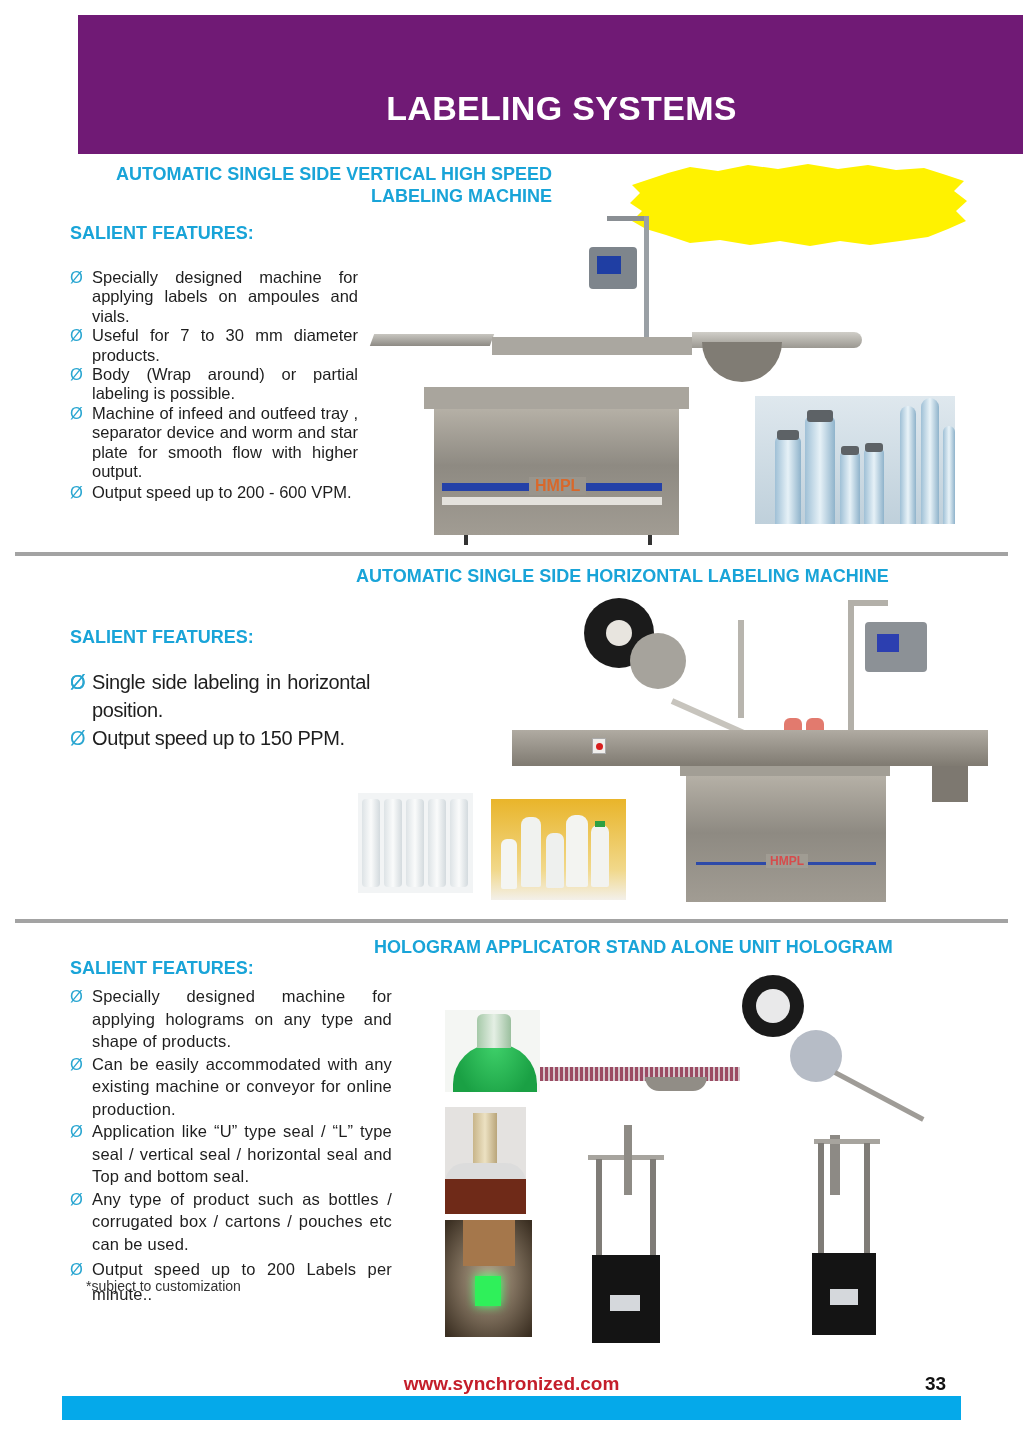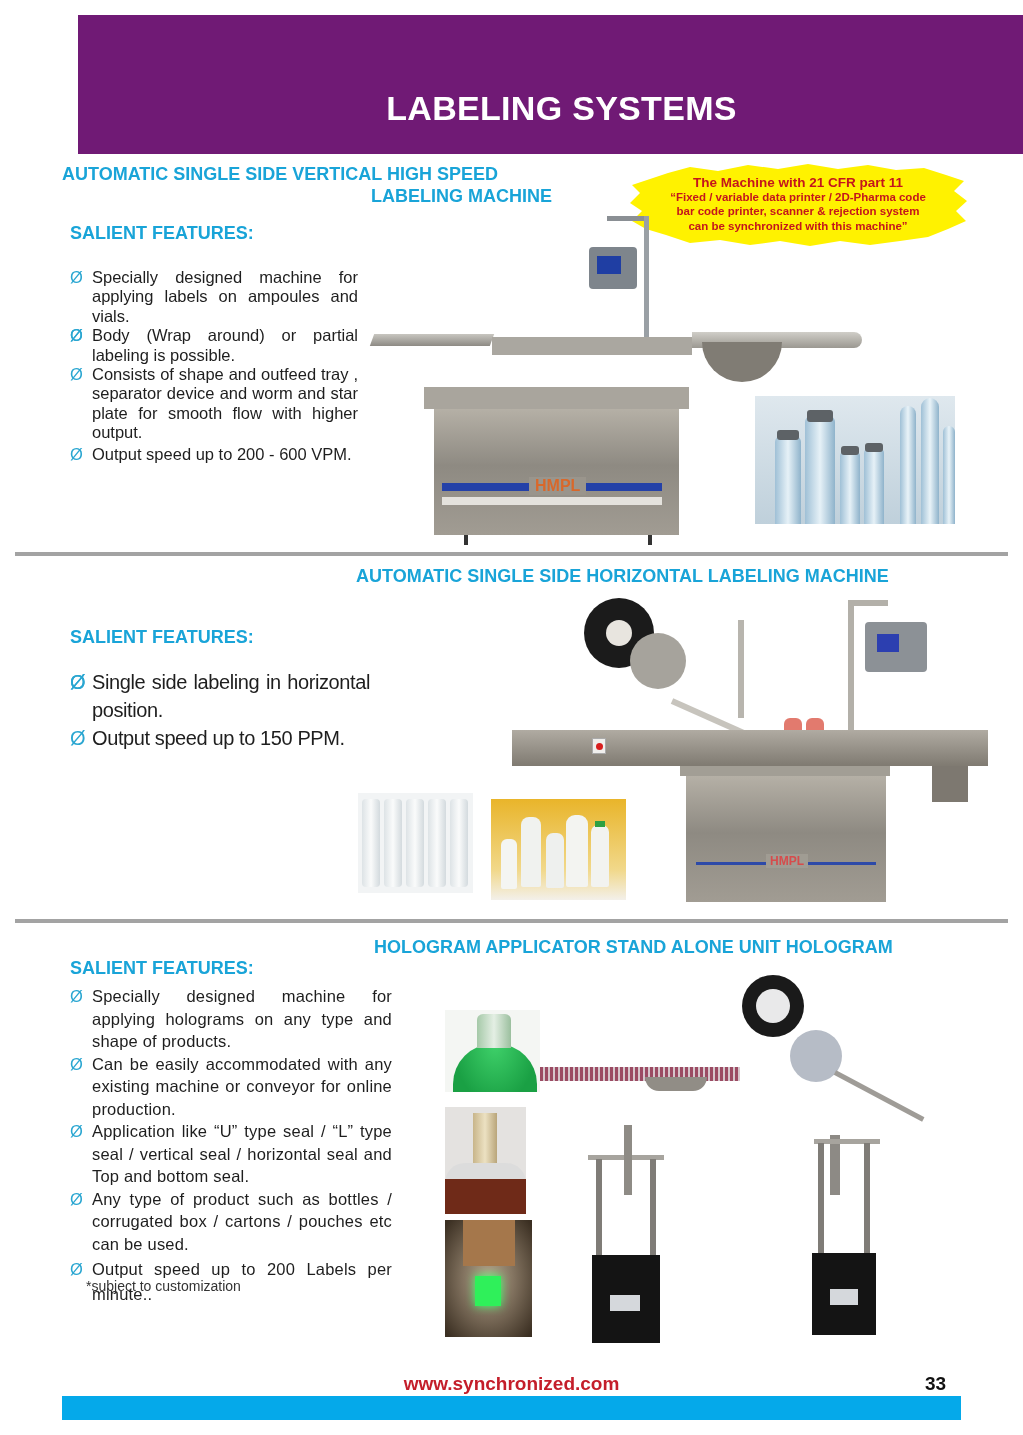--- a/index.html
+++ b/index.html
@@ -46,44 +46,38 @@
   .footer-bar { left: 62px; top: 1396px; width: 899px; height: 24px; background: #05a9ea; }
 </style>
 </head>
 <body>
 
 <div class="abs banner">
   <div class="banner-title">LABELING SYSTEMS</div>
 </div>
 
 <div class="abs sec-title" style="left:62px; top:163px; width:490px; text-align:right;">
-  <div style="text-align:left;">AUTOMATIC  SINGLE SIDE VERTICAL HIGH SPEED</div>
+  <div style="text-align:right;">AUTOMATIC  SINGLE SIDE VERTICAL HIGH SPEED</div>
   <div>LABELING MACHINE</div>
 </div>
 <div class="abs sf-title" style="left:70px; top:223px;">SALIENT FEATURES:</div>
 
 <ul class="abs bullets b1">
   <li><span class="mark">Ø</span><span>Specially designed machine for applying labels on ampoules and vials.</span></li>
-  <li><span class="mark">Ø</span></li>
+  <li><span class="mark">Ø</span><span>Useful for 7 to 30 mm diameter products.</span></li>
   <li><span class="mark">Ø</span><span>Body (Wrap around) or partial labeling is possible.</span></li>
-  <li><span class="mark">Ø</span><span>Consists of shape and outfeed tray , separator device and worm and star plate for smooth flow with higher output.</span></li>
+  <li><span class="mark">Ø</span><span>Machine of infeed and outfeed tray , separator device and worm and star plate for smooth flow with higher output.</span></li>
   <li style="margin-top:2px;"><span class="mark">Ø</span><span>Output speed up to 200 - 600 VPM.</span></li>
 </ul>
 
 <div class="abs callout">
   <svg width="340" height="84" viewBox="0 0 340 84">
     <polygon fill="#fff200" points="
       40,10 62,4 90,8 120,2 150,6 180,1 210,6 240,2 268,7 296,5 318,12 336,18 326,28 339,38 328,48 338,58 320,66 300,74 272,78 242,82 212,78 182,83 152,78 122,82 92,77 62,80 38,72 18,66 4,58 14,48 2,40 12,30 4,22 22,16"></polygon>
   </svg>
-  <div class="callout-text">
-    <div class="l1">The Machine with 21 CFR part 11</div>
-    <div class="l2">“Fixed / variable data printer / 2D-Pharma code</div>
-    <div class="l2">bar code printer, scanner &amp; rejection system</div>
-    <div class="l2">can be synchronized with this machine”</div>
-  </div>
 </div>
 
 <div class="illus" style="left:372px; top:212px; width:496px; height:336px;">
 
   <div class="abs" style="left:235px; top:4px; width:40px; height:5px; background:#8a8f94;"></div>
   <div class="abs" style="left:272px; top:4px; width:5px; height:130px; background:#9aa0a5;"></div>
   <div class="abs" style="left:217px; top:35px; width:48px; height:42px; background:#7e858c; border-radius:4px;">
     <div class="abs" style="left:8px; top:9px; width:24px; height:18px; background:#1f3ea3;"></div>
   </div>
 

